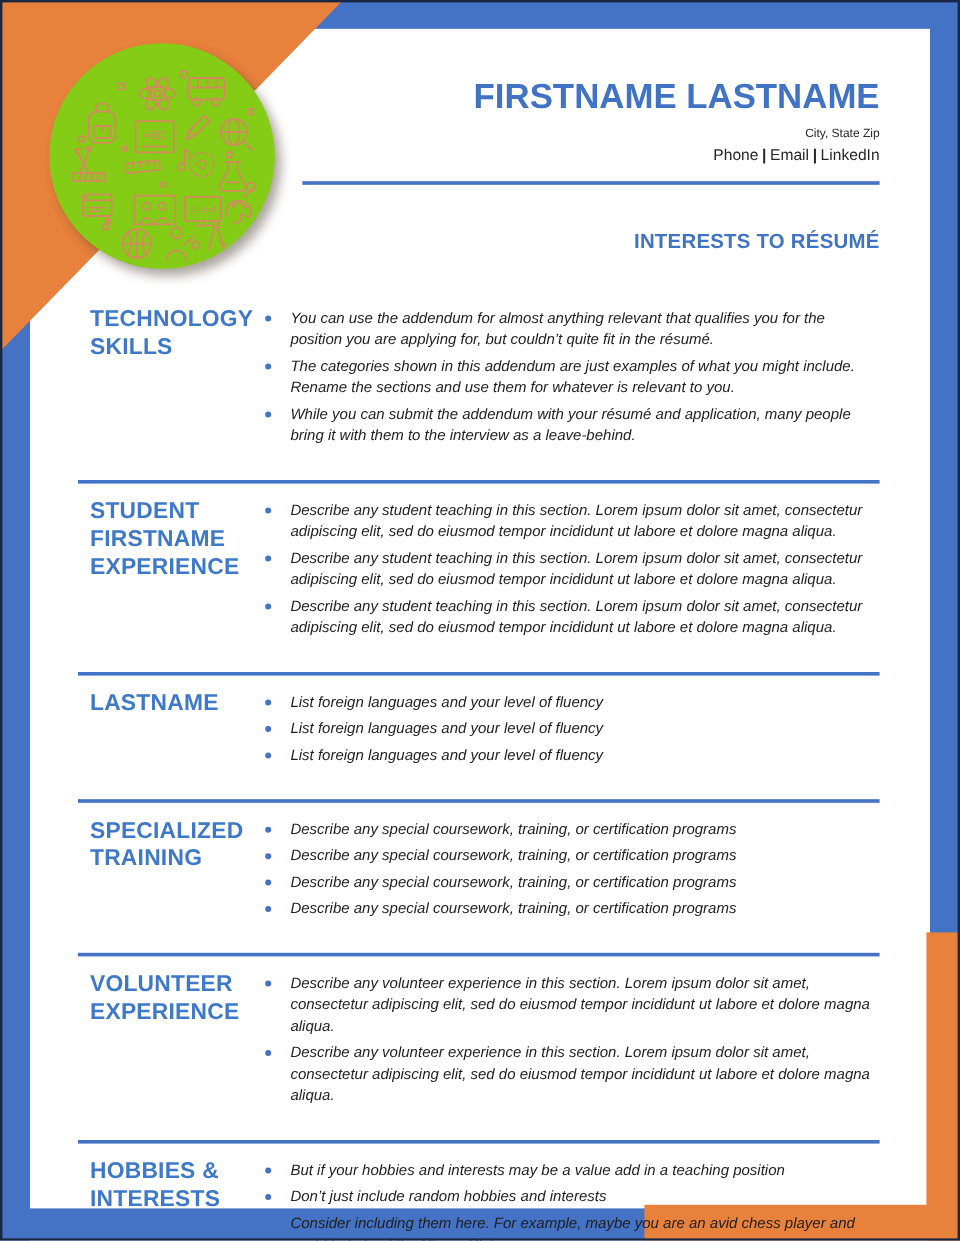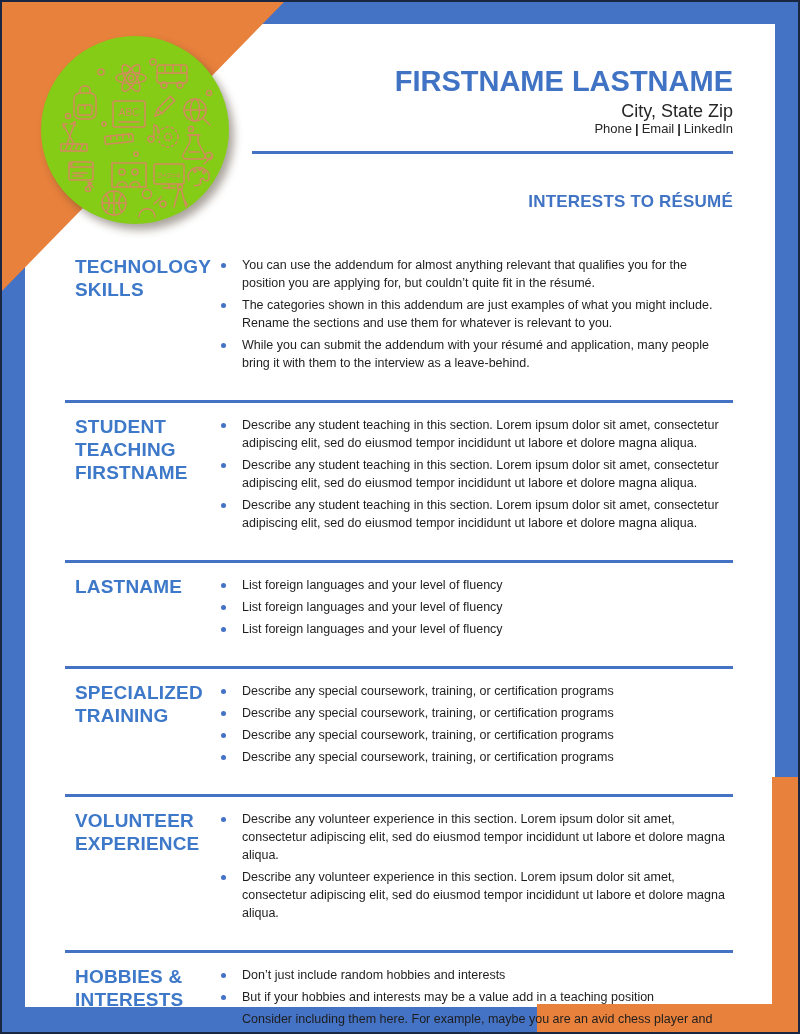--- a/index.html
+++ b/index.html
@@ -24,35 +24,35 @@
   
   .badge{
     position:absolute;left:41px;top:36px;width:188px;height:188px;border-radius:50%;
     background:#84cc16;box-shadow:5px 6px 9px rgba(70,55,40,0.45);z-index:4;
   }
   .badge svg{display:block;}
 
   
   .header{position:absolute;top:64px;left:250px;right:67px;text-align:right;z-index:5;}
   .person-name{margin:0;font-size:29px;line-height:34px;font-weight:bold;color:#4173C4;letter-spacing:0;}
-  .contact-location{margin-top:5px;font-size:18px;line-height:17px;color:#262626;}
+  .contact-location{margin-top:5px;font-size:10px;line-height:17px;color:#262626;}
   .contact-line{font-size:13px;line-height:17px;color:#262626;}
   .contact-line .sep{font-weight:bold;padding:0 3px;}
   .header-rule{position:absolute;left:252px;right:67px;top:151px;height:3px;background:#4472C4;z-index:5;}
   .doc-title{position:absolute;right:67px;top:192px;font-size:17px;font-weight:bold;color:#4173C4;z-index:5;letter-spacing:.2px;}
 
   
   .content{position:absolute;left:65px;right:67px;top:243px;z-index:5;}
   .section{display:flex;padding:12px 0 28px;}
   .section + .section{border-top:3px solid #4472C4;}
   .section-title{
     flex:0 0 153px;width:153px;box-sizing:border-box;padding-left:10px;
     font-size:19px;line-height:23px;font-weight:bold;color:#3E78C9;letter-spacing:.2px;
   }
-  ul.bullets{flex:1;margin:1px 0 0;padding:0;list-style:none;}
+  ul.bullets{flex:1;margin:1px 0 0;padding:0;list-style:none;font-style:italic;}
   ul.bullets li{position:relative;padding-left:24px;font-size:12.5px;line-height:18px;color:#1E1E1E;margin-bottom:4px;}
   ul.bullets li:last-child{margin-bottom:0;}
   .bullet-dot{position:absolute;left:3px;top:6.5px;width:5px;height:5px;border-radius:50%;background:#4472C4;}
 </style>
 </head>
 <body>
 
 <div class="page">
 
   <div class="frame-top"></div>
@@ -202,21 +202,21 @@
     <div class="section">
       <div class="section-title">TECHNOLOGY SKILLS</div>
       <ul class="bullets">
         <li><span class="bullet-dot"></span><span>You can use the addendum for almost anything relevant that qualifies you for the position you are applying for, but couldn’t quite fit in the résumé.</span></li>
         <li><span class="bullet-dot"></span><span>The categories shown in this addendum are just examples of what you might include. Rename the sections and use them for whatever is relevant to you.</span></li>
         <li><span class="bullet-dot"></span><span>While you can submit the addendum with your résumé and application, many people bring it with them to the interview as a leave-behind.</span></li>
       </ul>
     </div>
 
     <div class="section">
-      <div class="section-title">STUDENT TEACHING FIRSTNAME</div>
+      <div class="section-title">STUDENT FIRSTNAME EXPERIENCE</div>
       <ul class="bullets">
         <li><span class="bullet-dot"></span><span>Describe any student teaching in this section. Lorem ipsum dolor sit amet, consectetur adipiscing elit, sed do eiusmod tempor incididunt ut labore et dolore magna aliqua.</span></li>
         <li><span class="bullet-dot"></span><span>Describe any student teaching in this section. Lorem ipsum dolor sit amet, consectetur adipiscing elit, sed do eiusmod tempor incididunt ut labore et dolore magna aliqua.</span></li>
         <li><span class="bullet-dot"></span><span>Describe any student teaching in this section. Lorem ipsum dolor sit amet, consectetur adipiscing elit, sed do eiusmod tempor incididunt ut labore et dolore magna aliqua.</span></li>
       </ul>
     </div>
 
     <div class="section">
       <div class="section-title">LASTNAME</div>
       <ul class="bullets">
@@ -240,22 +240,22 @@
       <div class="section-title">VOLUNTEER EXPERIENCE</div>
       <ul class="bullets">
         <li><span class="bullet-dot"></span><span>Describe any volunteer experience in this section. Lorem ipsum dolor sit amet, consectetur adipiscing elit, sed do eiusmod tempor incididunt ut labore et dolore magna aliqua.</span></li>
         <li><span class="bullet-dot"></span><span>Describe any volunteer experience in this section. Lorem ipsum dolor sit amet, consectetur adipiscing elit, sed do eiusmod tempor incididunt ut labore et dolore magna aliqua.</span></li>
       </ul>
     </div>
 
     <div class="section">
       <div class="section-title">HOBBIES &amp; INTERESTS</div>
       <ul class="bullets">
+        <li><span class="bullet-dot"></span><span>But if your hobbies and interests may be a value add in a teaching position</span></li>
         <li><span class="bullet-dot"></span><span>Don’t just include random hobbies and interests</span></li>
-        <li><span class="bullet-dot"></span><span>But if your hobbies and interests may be a value add in a teaching position</span></li>
         <li><span class="bullet-dot"></span><span>Consider including them here. For example, maybe you are an avid chess player and could help lead the Chess Club.</span></li>
       </ul>
     </div>
 
   </div>
 
   <div class="page-outline"></div>
 </div>
 
 </body></html>

